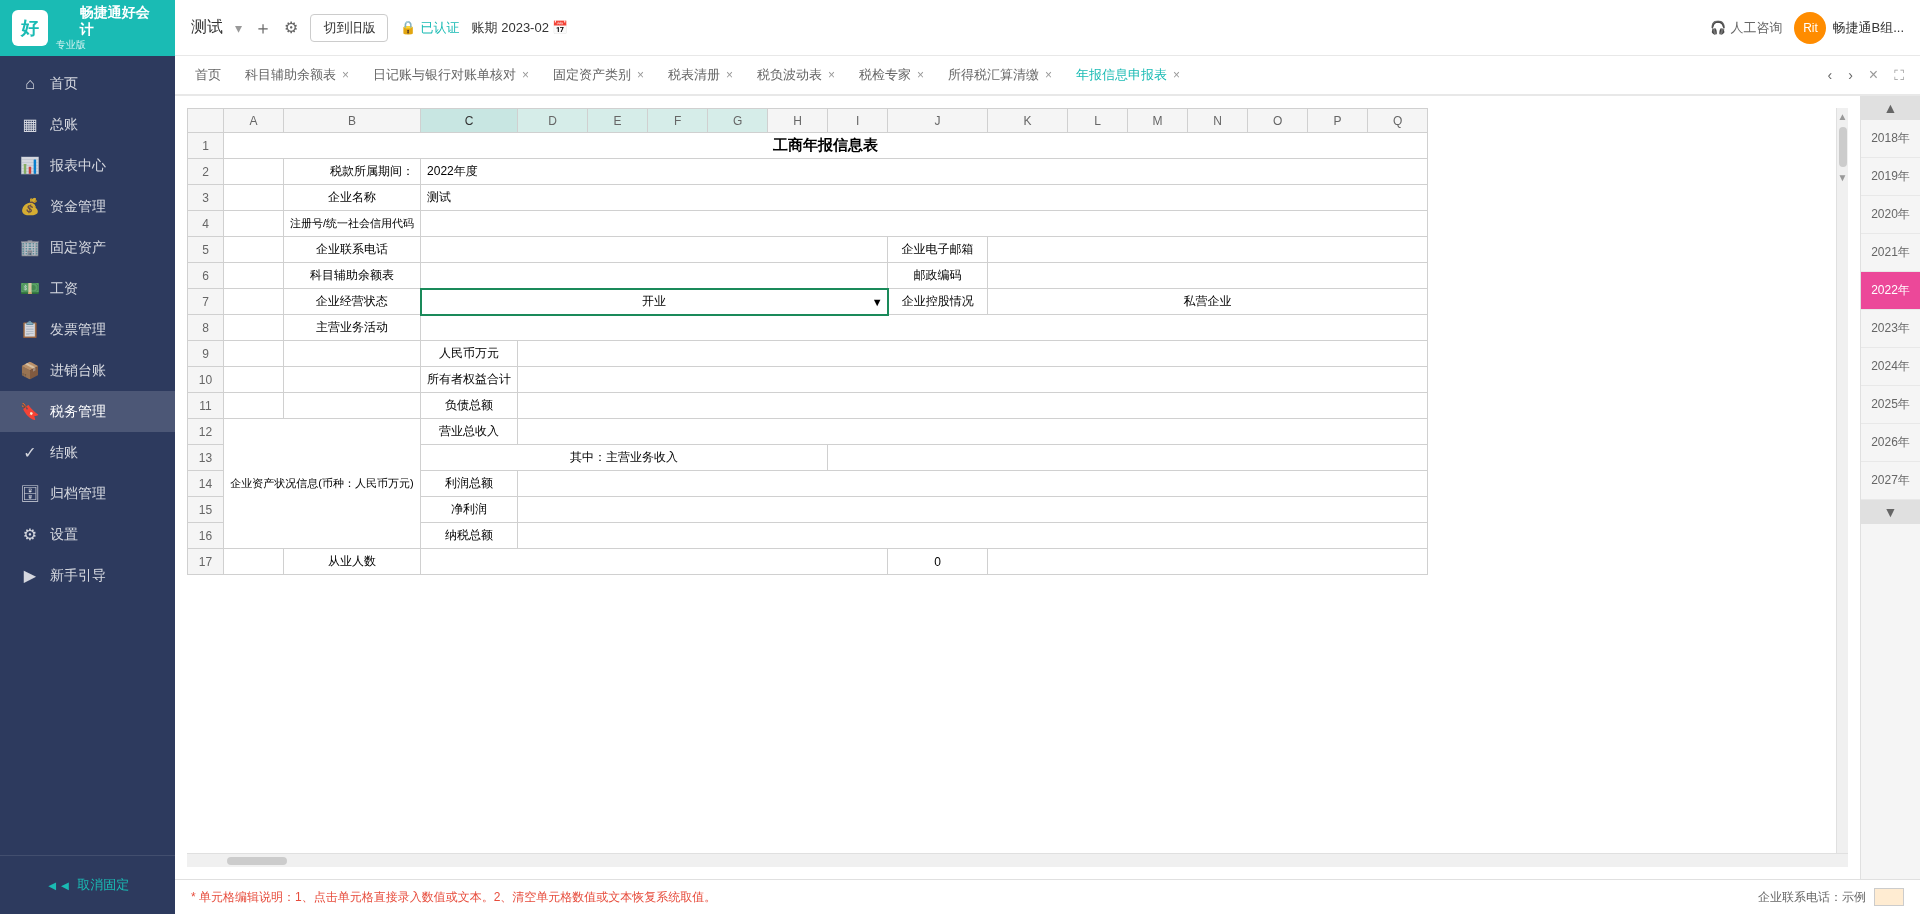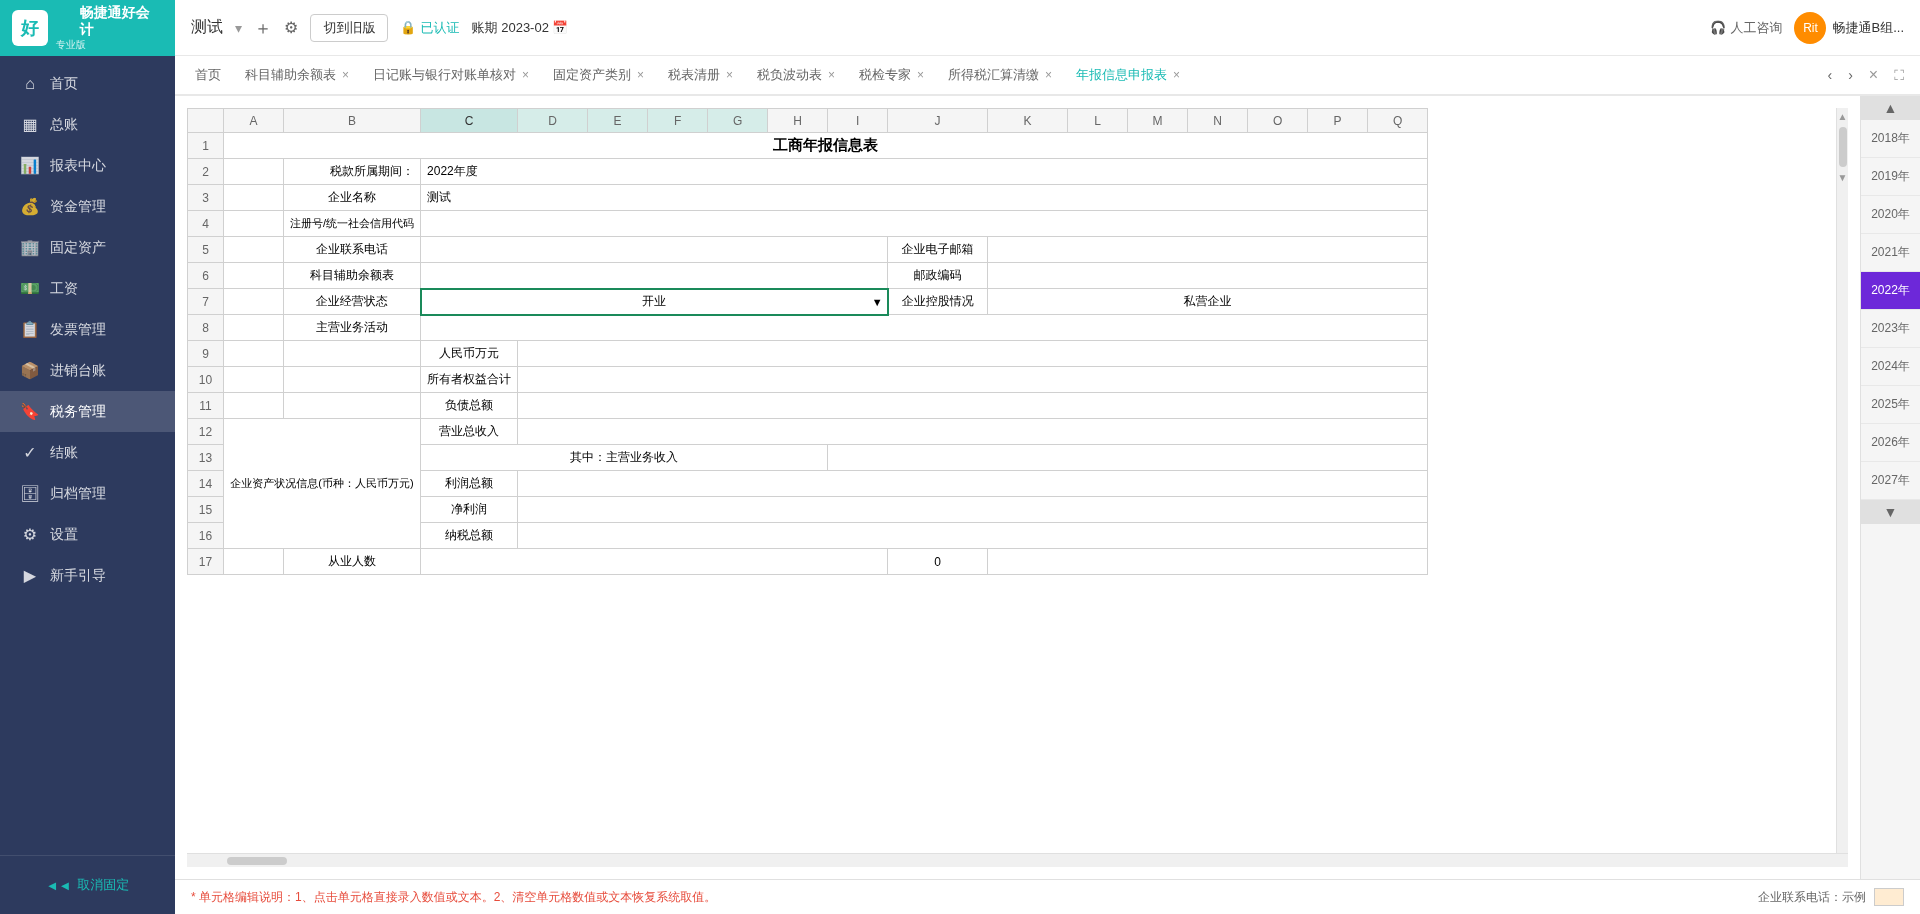--- a/index.html
+++ b/index.html
@@ -161,21 +161,21 @@
 
     
     .year-panel {
       width: 60px; background: #f5f5f5; border-left: 1px solid #e0e0e0;
       display: flex; flex-direction: column; overflow: hidden;
     }
     .year-item {
       padding: 10px 4px; text-align: center; font-size: 12px;
       cursor: pointer; color: #666; border-bottom: 1px solid #e8e8e8;
     }
-    .year-item.active { background: #6d28d9; color: #fff; border-radius: 0; }
+    .year-item.active { background: #ec4899; color: #fff; border-radius: 0; }
     .year-up, .year-down {
       background: #e0e0e0; text-align: center; padding: 4px;
       cursor: pointer; font-size: 14px; color: #666;
     }
 
     
     .bottom-bar {
       background: #fff; padding: 8px 16px;
       border-top: 1px solid #e0e0e0;
       display: flex; align-items: center; justify-content: space-between;

